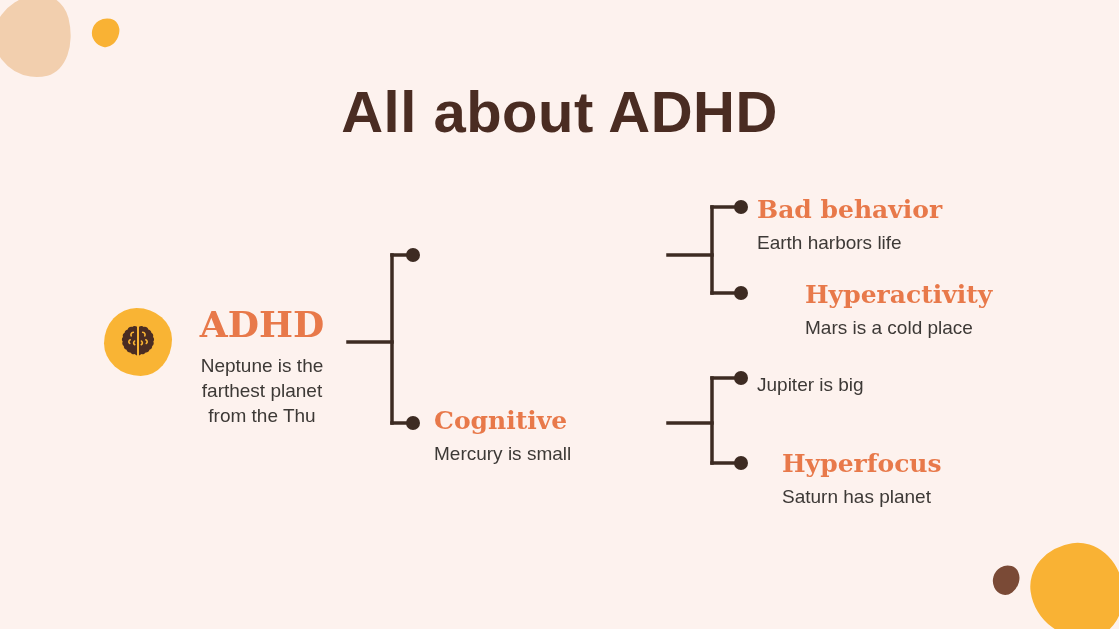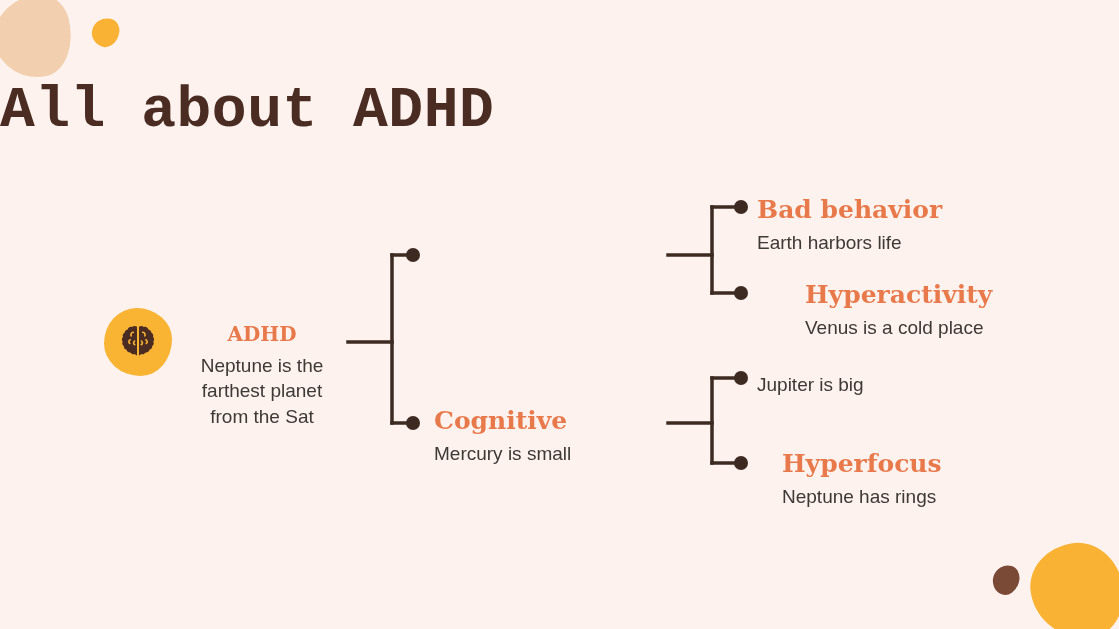--- a/index.html
+++ b/index.html
@@ -56,22 +56,22 @@
     border-radius: 56% 44% 48% 52% / 50% 46% 54% 50%;
     transform: rotate(16deg);
   }
 
   
   #page-title {
     position: absolute;
     left: 0;
     right: 0;
     top: 78px;
-    text-align: left;
-    font-family: Liberation Mono, monospace;
+    text-align: center;
+    font-family: Liberation Sans, sans-serif;
     font-weight: 700;
     font-size: 58px;
     letter-spacing: 0.5px;
     color: #4a2c22;
     white-space: nowrap;
   }
 
   
   #diagram {
     position: absolute;
@@ -115,22 +115,21 @@
     width: 148px;
     text-align: center;
   }
   .node-title {
     font-family: "DejaVu Serif", "Liberation Serif", serif;
     font-weight: 700;
     color: #e8794a;
     line-height: 1.1;
   }
   #root-title {
-    font-size: 20px;
-    margin-top: 18px;
+    font-size: 36px;
   }
   .node-desc {
     font-family: "Liberation Sans", sans-serif;
     font-size: 19px;
     color: #3d3936;
     line-height: 1.33;
   }
   #root-desc {
     margin-top: 8px;
   }
@@ -212,42 +211,42 @@
           <path d="M26.5 30.5c-2.2 1.6-2 4.6 0.3 5.8"></path>
           <path d="M39.5 16.5c3.2 0.4 4.6 3.2 3.4 5.6"></path>
           <path d="M44.5 28.5c2.6 1.1 2.9 4.2 0.8 5.8"></path>
           <path d="M37.5 30.5c2.2 1.6 2 4.6-0.3 5.8"></path>
         </g>
         <rect x="31" y="8" width="2" height="44" fill="#f9b434"></rect>
       </svg>
     </div>
     <div class="root-text">
       <div class="node-title" id="root-title">ADHD</div>
-      <div class="node-desc" id="root-desc">Neptune is the farthest planet from the Sat</div>
+      <div class="node-desc" id="root-desc">Neptune is the farthest planet from the Thu</div>
     </div>
   </div>
 
 
   <div class="branch" id="branch-cognitive">
     <div class="node-title">Cognitive</div>
     <div class="node-desc">Mercury is small</div>
   </div>
 
   <div class="branch" id="branch-bad-behavior">
     <div class="node-title">Bad behavior</div>
     <div class="node-desc">Earth harbors life</div>
   </div>
 
   <div class="branch" id="branch-hyperactivity">
     <div class="node-title">Hyperactivity</div>
-    <div class="node-desc">Venus is a cold place</div>
+    <div class="node-desc">Mars is a cold place</div>
   </div>
 
   <div class="branch" id="branch-low-memory">
     <div class="node-desc">Jupiter is big</div>
   </div>
 
   <div class="branch" id="branch-hyperfocus">
     <div class="node-title">Hyperfocus</div>
-    <div class="node-desc">Neptune has rings</div>
+    <div class="node-desc">Saturn has planet</div>
   </div>
 
 </div>
 
 </body></html>

